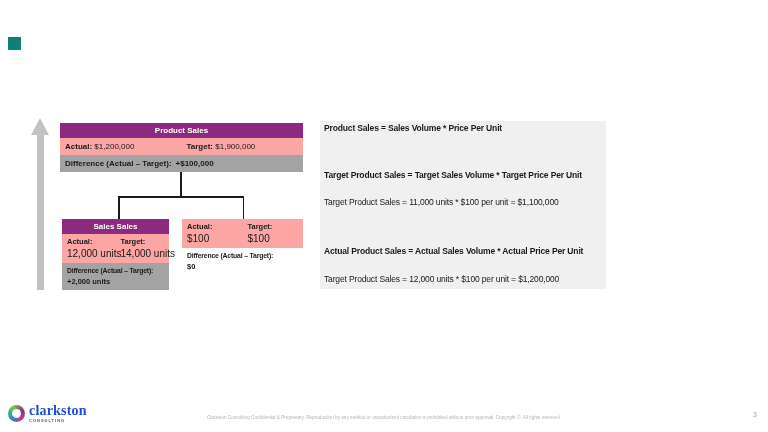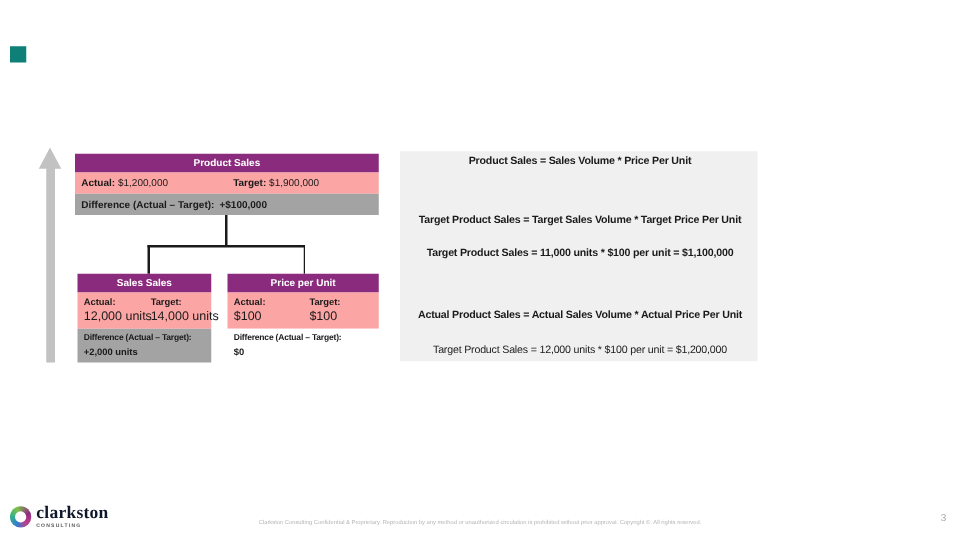--- a/index.html
+++ b/index.html
@@ -36,39 +36,39 @@
   .child-kv .lab{display:block;font-weight:bold;font-size:7.5px;line-height:12px;}
   .child-kv .val{display:block;font-size:10px;line-height:12px;white-space:nowrap;}
   .child-diff{height:27px;padding:2px 0 0 5px;box-sizing:border-box;font-weight:bold;}
   .child-diff .lab{display:block;font-size:6.8px;letter-spacing:-0.15px;line-height:11px;white-space:nowrap;}
   .child-diff .val{display:block;font-size:7.5px;line-height:11px;}
 
   
   .conn{position:absolute;background:#1a1a1a;}
 
   
-  .panel{position:absolute;left:320px;top:121px;width:286px;height:168px;background:#f0f0f0;text-align:center;}
+  .panel{position:absolute;left:320px;top:121px;width:286px;height:168px;background:#f0f0f0;}
   .fblock{position:absolute;left:4px;right:2px;font-size:8.5px;letter-spacing:-0.15px;line-height:10.5px;}
   .fbold{font-weight:bold;}
 
   
   .footer-text{position:absolute;top:415px;left:50%;width:740px;
                transform:translateX(-50%) scale(0.58);transform-origin:center top;
                font-size:8px;color:#b5b5b5;text-align:center;white-space:nowrap;}
   .page-num{position:absolute;right:11px;top:410px;font-size:8px;color:#a9a9a9;}
 
   
   .logo{position:absolute;left:8px;top:403px;display:flex;align-items:flex-start;}
   .logo-ring{position:relative;width:17px;height:17px;border-radius:50%;margin-top:2px;
              background:conic-gradient(from 210deg,#2e7fd0,#35b08a,#7fc24a 35%,#8e2c80 60%,#c23c8c 80%,#2e7fd0);}
   .logo-ring::after{content:"";position:absolute;left:4px;top:4px;width:9px;height:9px;
                     border-radius:50%;background:#fff;}
   .logo-word{margin-left:4px;}
   .logo-name{font-family:"Liberation Serif",serif;font-weight:bold;font-size:14px;
-             line-height:15px;color:#0f172a;letter-spacing:0.2px;}
+             line-height:15px;color:#1d4ed8;letter-spacing:0.2px;}
   .logo-sub{font-size:8px;transform:scale(0.5);transform-origin:left top;
             letter-spacing:2px;color:#555;font-weight:bold;}
 </style>
 </head>
 <body>
 
 <div class="slide">
 
   <div class="accent-square"></div>
 
@@ -111,41 +111,40 @@
         <span class="val">14,000 units</span>
       </div>
     </div>
     <div class="child-diff row-cyan">
       <span class="lab">Difference (Actual – Target):</span>
       <span class="val">+2,000 units</span>
     </div>
   </div>
 
   <div class="dbox" style="left:182px;top:218.5px;width:121px;">
-    <div class="hdr">Price per Unit</div>
     <div class="kv child-kv row-gray">
       <div class="col">
         <span class="lab">Actual:</span>
         <span class="val">$100</span>
       </div>
       <div class="col">
         <span class="lab">Target:</span>
         <span class="val">$100</span>
       </div>
     </div>
     <div class="child-diff row-white">
       <span class="lab">Difference (Actual – Target):</span>
       <span class="val">$0</span>
     </div>
   </div>
 
   <div class="panel">
     <div class="fblock fbold" style="top:2px;">Product Sales = Sales Volume * Price Per Unit</div>
     <div class="fblock fbold" style="top:49px;">Target Product Sales = Target Sales Volume * Target Price Per Unit</div>
-    <div class="fblock" style="top:76px;font-weight:bold;">Target Product Sales = 11,000 units * $100 per unit = $1,100,000</div>
+    <div class="fblock" style="top:76px;">Target Product Sales = 11,000 units * $100 per unit = $1,100,000</div>
     <div class="fblock fbold" style="top:125px;">Actual Product Sales = Actual Sales Volume * Actual Price Per Unit</div>
     <div class="fblock" style="top:153px;">Target Product Sales = 12,000 units * $100 per unit = $1,200,000</div>
   </div>
 
   <div class="logo">
     <div class="logo-ring"></div>
     <div class="logo-word">
       <div class="logo-name">clarkston</div>
       <div class="logo-sub">CONSULTING</div>
     </div>

